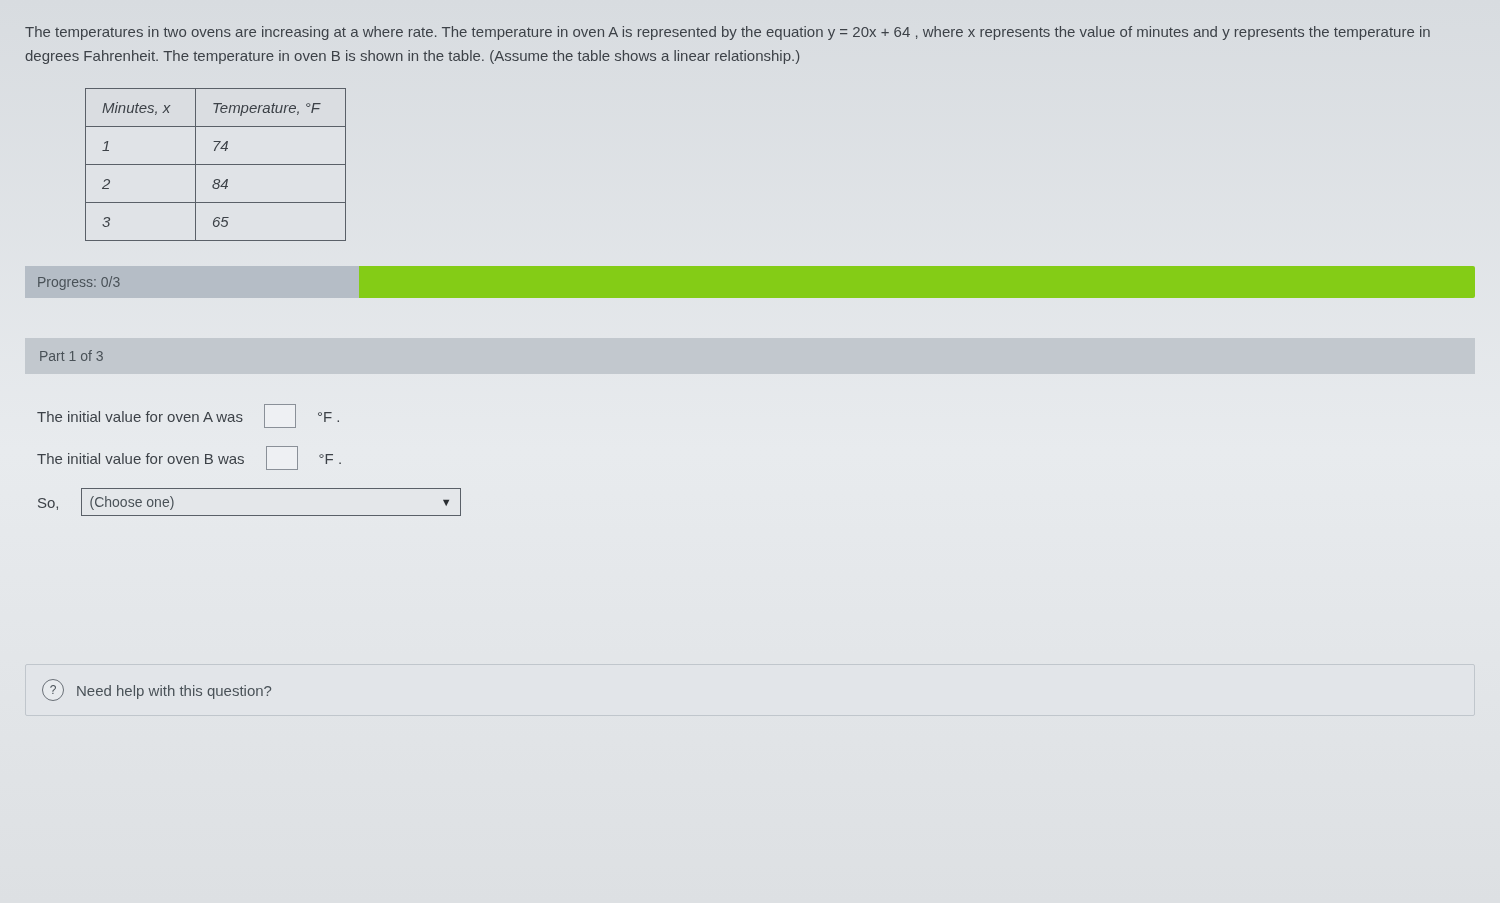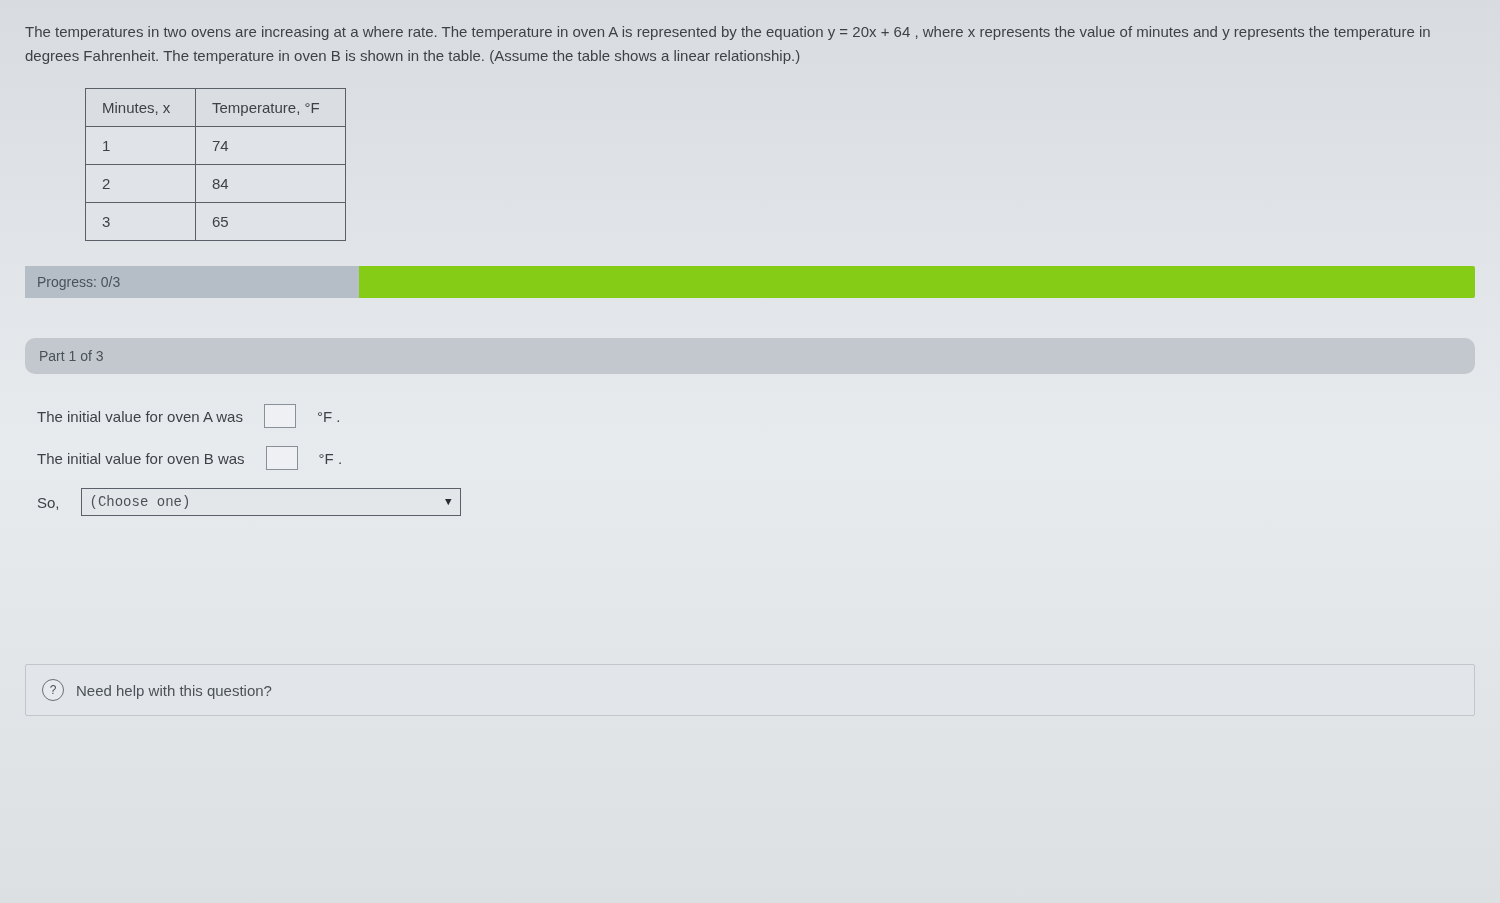--- a/index.html
+++ b/index.html
@@ -20,20 +20,21 @@
       margin-bottom: 20px;
       color: #3d4248;
     }
     .problem-text .italic {
     }
     table.data-table {
       border-collapse: collapse;
       margin-left: 60px;
       margin-bottom: 25px;
       background: #e0e3e7;
+      font-style: italic;
     }
     table.data-table th,
     table.data-table td {
       border: 1px solid #5a6068;
       padding: 10px 16px;
       text-align: left;
       color: #3d4248;
       font-weight: normal;
     }
     table.data-table th {
@@ -66,21 +67,21 @@
     .progress-label {
       position: relative;
       z-index: 1;
     }
     .part-header {
       background: #c2c8ce;
       padding: 10px 14px;
       font-size: 14px;
       color: #4a5258;
       margin-bottom: 30px;
-      border-radius: 10px;
+      border-radius: 0;
     }
     .question-block {
       padding: 0 12px 40px 12px;
       color: #3d4248;
     }
     .question-prompt {
       margin-bottom: 28px;
     }
     .answer-line {
       display: flex;
@@ -99,21 +100,20 @@
     .select-wrap {
       display: inline-flex;
       align-items: center;
       border: 1px solid #5a6068;
       background: #e4e7ea;
       height: 28px;
       min-width: 380px;
       padding: 0 8px;
       justify-content: space-between;
       cursor: pointer;
-      font-family: Liberation Mono, monospace;
     }
     .select-text {
       color: #4a5258;
       font-size: 14px;
     }
     .select-caret {
       font-size: 11px;
       color: #2a2e32;
     }
     .help-box {

